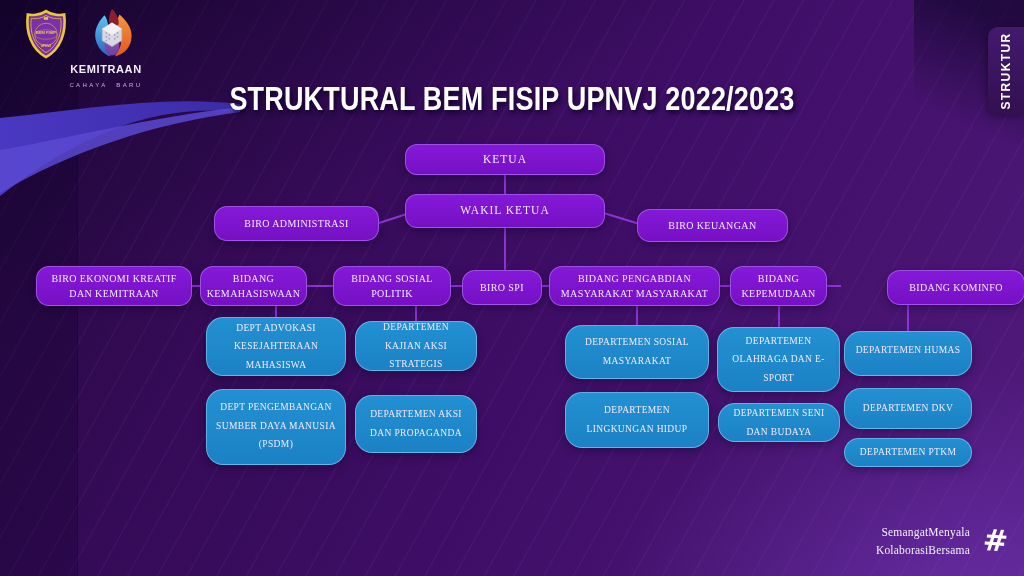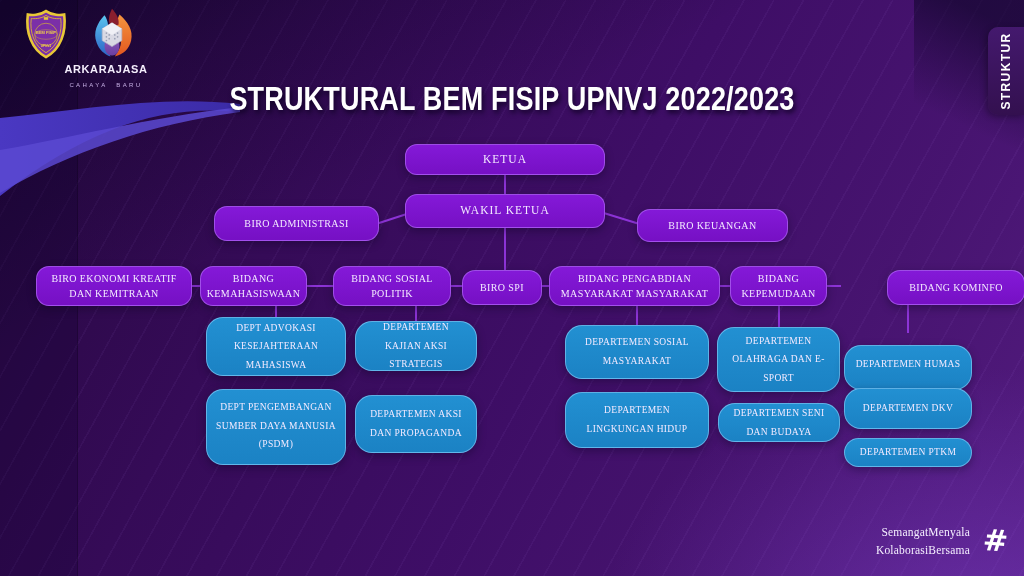--- a/index.html
+++ b/index.html
@@ -58,21 +58,21 @@
   .n-kepemudaan{left:730px;top:266px;width:97px;height:40px;}
   .n-kominfo{left:839px;top:270px;width:138px;height:35px;margin-left:48px;}
   .n-advokasi{left:206px;top:317px;width:140px;height:59px;}
   .n-psdm{left:206px;top:389px;width:140px;height:76px;align-items:flex-start;padding-top:8px;}
   .n-kajian{left:355px;top:321px;width:122px;height:50px;text-align:center;}
   .n-aksiprop{left:355px;top:395px;width:122px;height:58px;}
   .n-sosmas{left:565px;top:325px;width:144px;height:54px;}
   .n-lingkungan{left:565px;top:392px;width:144px;height:56px;}
   .n-olahraga{left:717px;top:327px;width:123px;height:65px;}
   .n-seni{left:718px;top:403px;width:122px;height:39px;}
-  .n-humas{left:844px;top:331px;width:128px;height:45px;margin-top:14px;}
+  .n-humas{left:844px;top:331px;width:128px;height:45px;}
   .n-dkv{left:844px;top:388px;width:128px;height:41px;}
   .n-ptkm{left:844px;top:438px;width:128px;height:29px;}
   
   .footer{position:absolute;right:54px;bottom:16px;z-index:3;text-align:right;color:#f5efff;
     font-size:11.5px;line-height:1.55;letter-spacing:.2px;}
   .hashtag{position:absolute;right:16px;bottom:18px;z-index:3;color:#ffffff;
     font-family:"DejaVu Sans",sans-serif;font-weight:bold;font-size:30px;transform:rotate(4deg);}
 </style>
 </head>
 <body>
@@ -132,21 +132,21 @@
         <circle cx="24" cy="34" r="0.9"></circle>
       <circle cx="27" cy="36" r="0.9"></circle>
         <circle cx="24" cy="38" r="0.9"></circle>
         <circle cx="33" cy="32" r="0.9"></circle>
       <circle cx="36" cy="30" r="0.9"></circle>
         <circle cx="33" cy="36" r="0.9"></circle>
         <circle cx="36" cy="34" r="0.9"></circle>
     </g>
   </svg>
 
-  <div class="cabinet-name">ARKARAJASA</div>
+  <div class="cabinet-name">KEMITRAAN</div>
   <div class="cabinet-tagline">CAHAYA BARU</div>
 
   <div class="page-title">
     <span>STRUKTURAL BEM FISIP UPNVJ 2022/2023</span>
   </div>
 
   <div class="side-tab">
     <span>STRUKTUR</span>
   </div>
 

